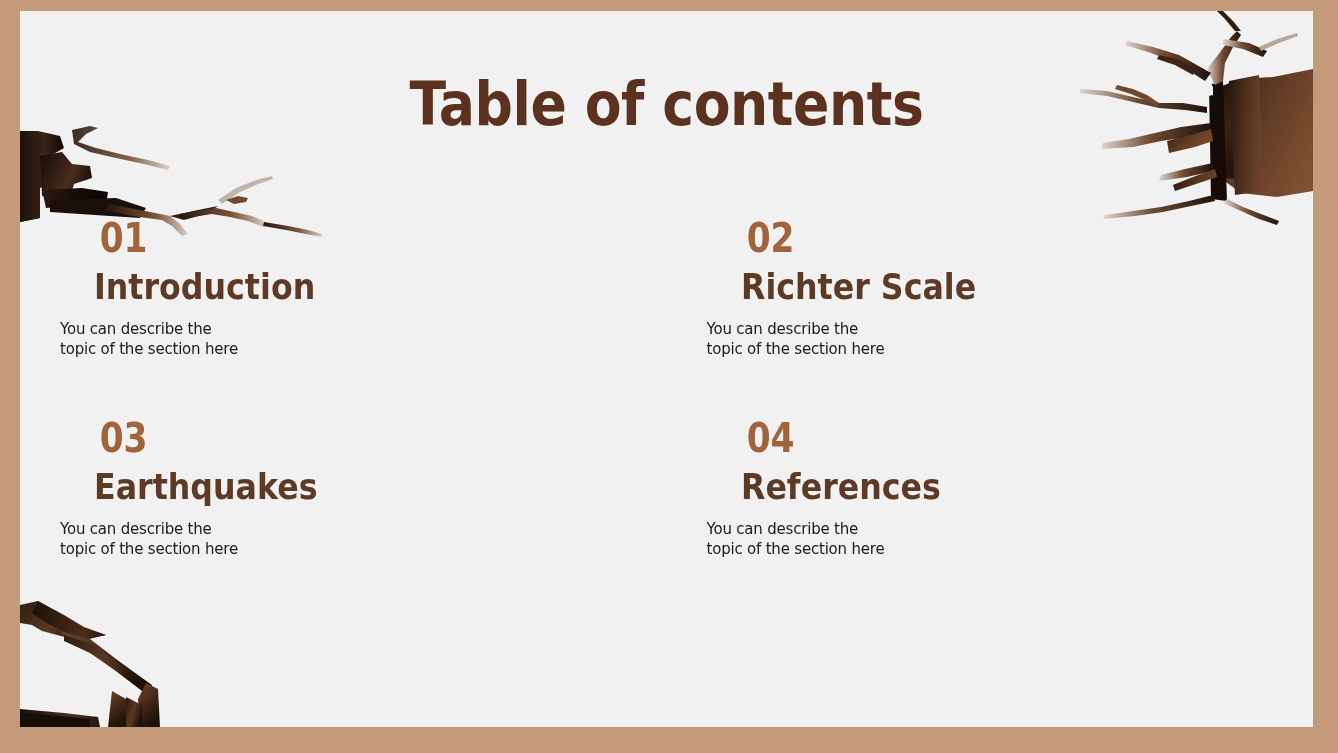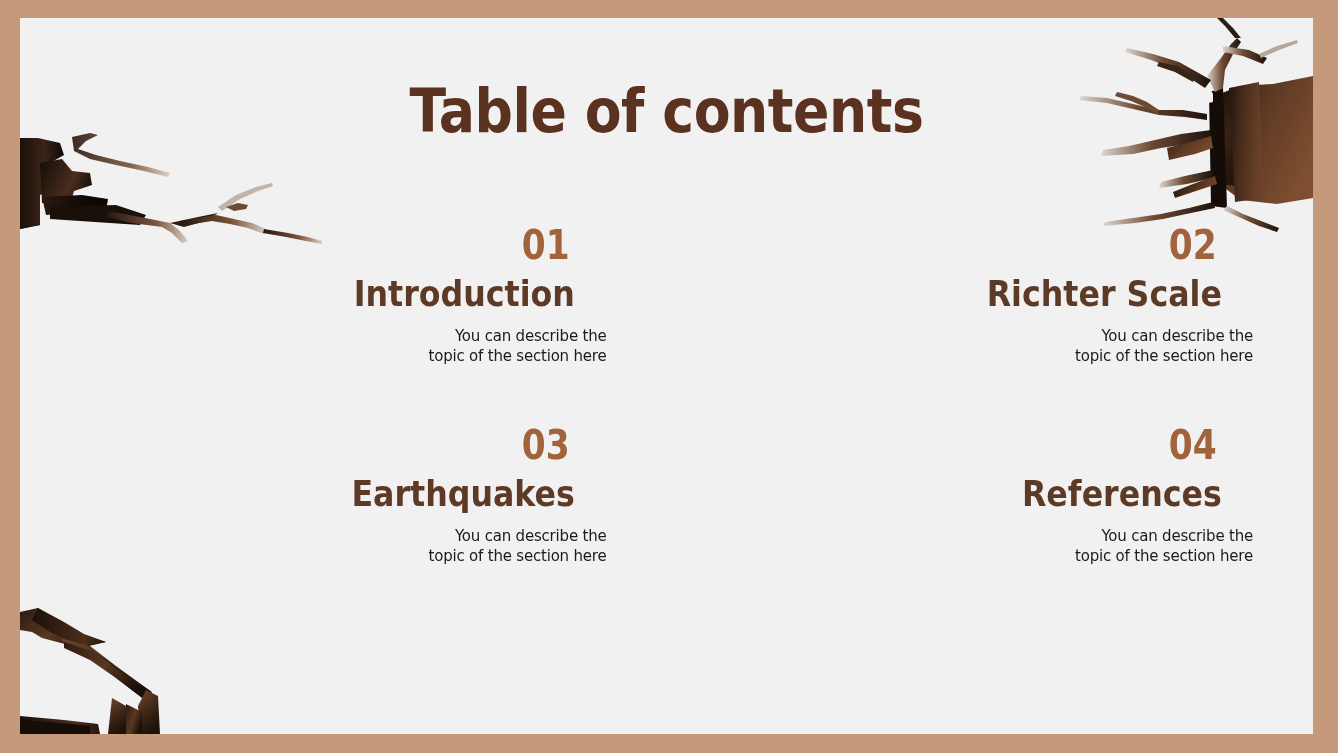--- a/index.html
+++ b/index.html
@@ -20,21 +20,21 @@
     position: relative;
     width: 1338px;
     height: 753px;
     background: #c49a7a;            
     box-sizing: border-box;
     overflow: hidden;
   }
   #slide-inner {
     position: absolute;
     left: 20px;
-    top: 18px;
+    top: 11px;
     width: 1293px;
     height: 716px;
     background: #f1f1f1;            
     overflow: hidden;
   }
 
   
   #slide-title {
     position: absolute;
     left: 0;
@@ -58,22 +58,22 @@
     left: 0;
     top: 205px;
     width: 1293px;
     display: grid;
     grid-template-columns: 1fr 1fr;
     grid-template-rows: auto auto;
     row-gap: 57px;
     column-gap: 0;
   }
   .toc-item {
-    text-align: right;
-    padding: 0 60px;
+    text-align: left;
+    padding: 0 40px;
     box-sizing: border-box;
   }
   .toc-number {
     font-family: "DejaVu Sans", sans-serif;
     font-weight: 700;
     font-size: 40px;
     color: #a0633c;                 
     line-height: 1.1;
     letter-spacing: 0px;
     transform: scaleX(0.86);

